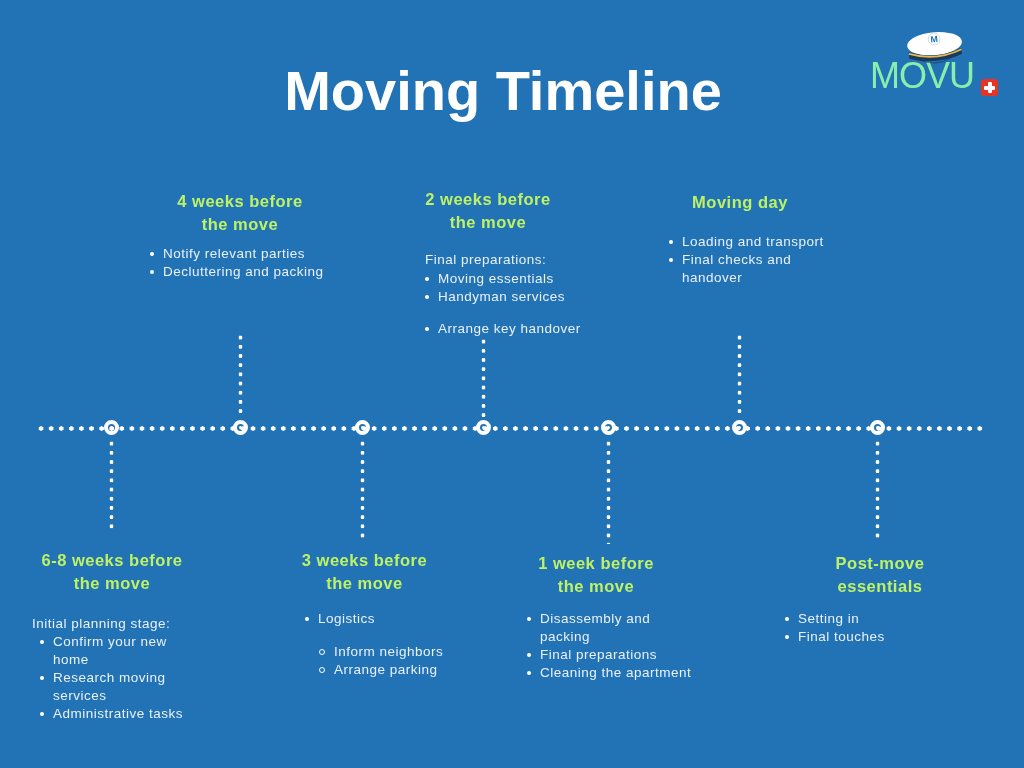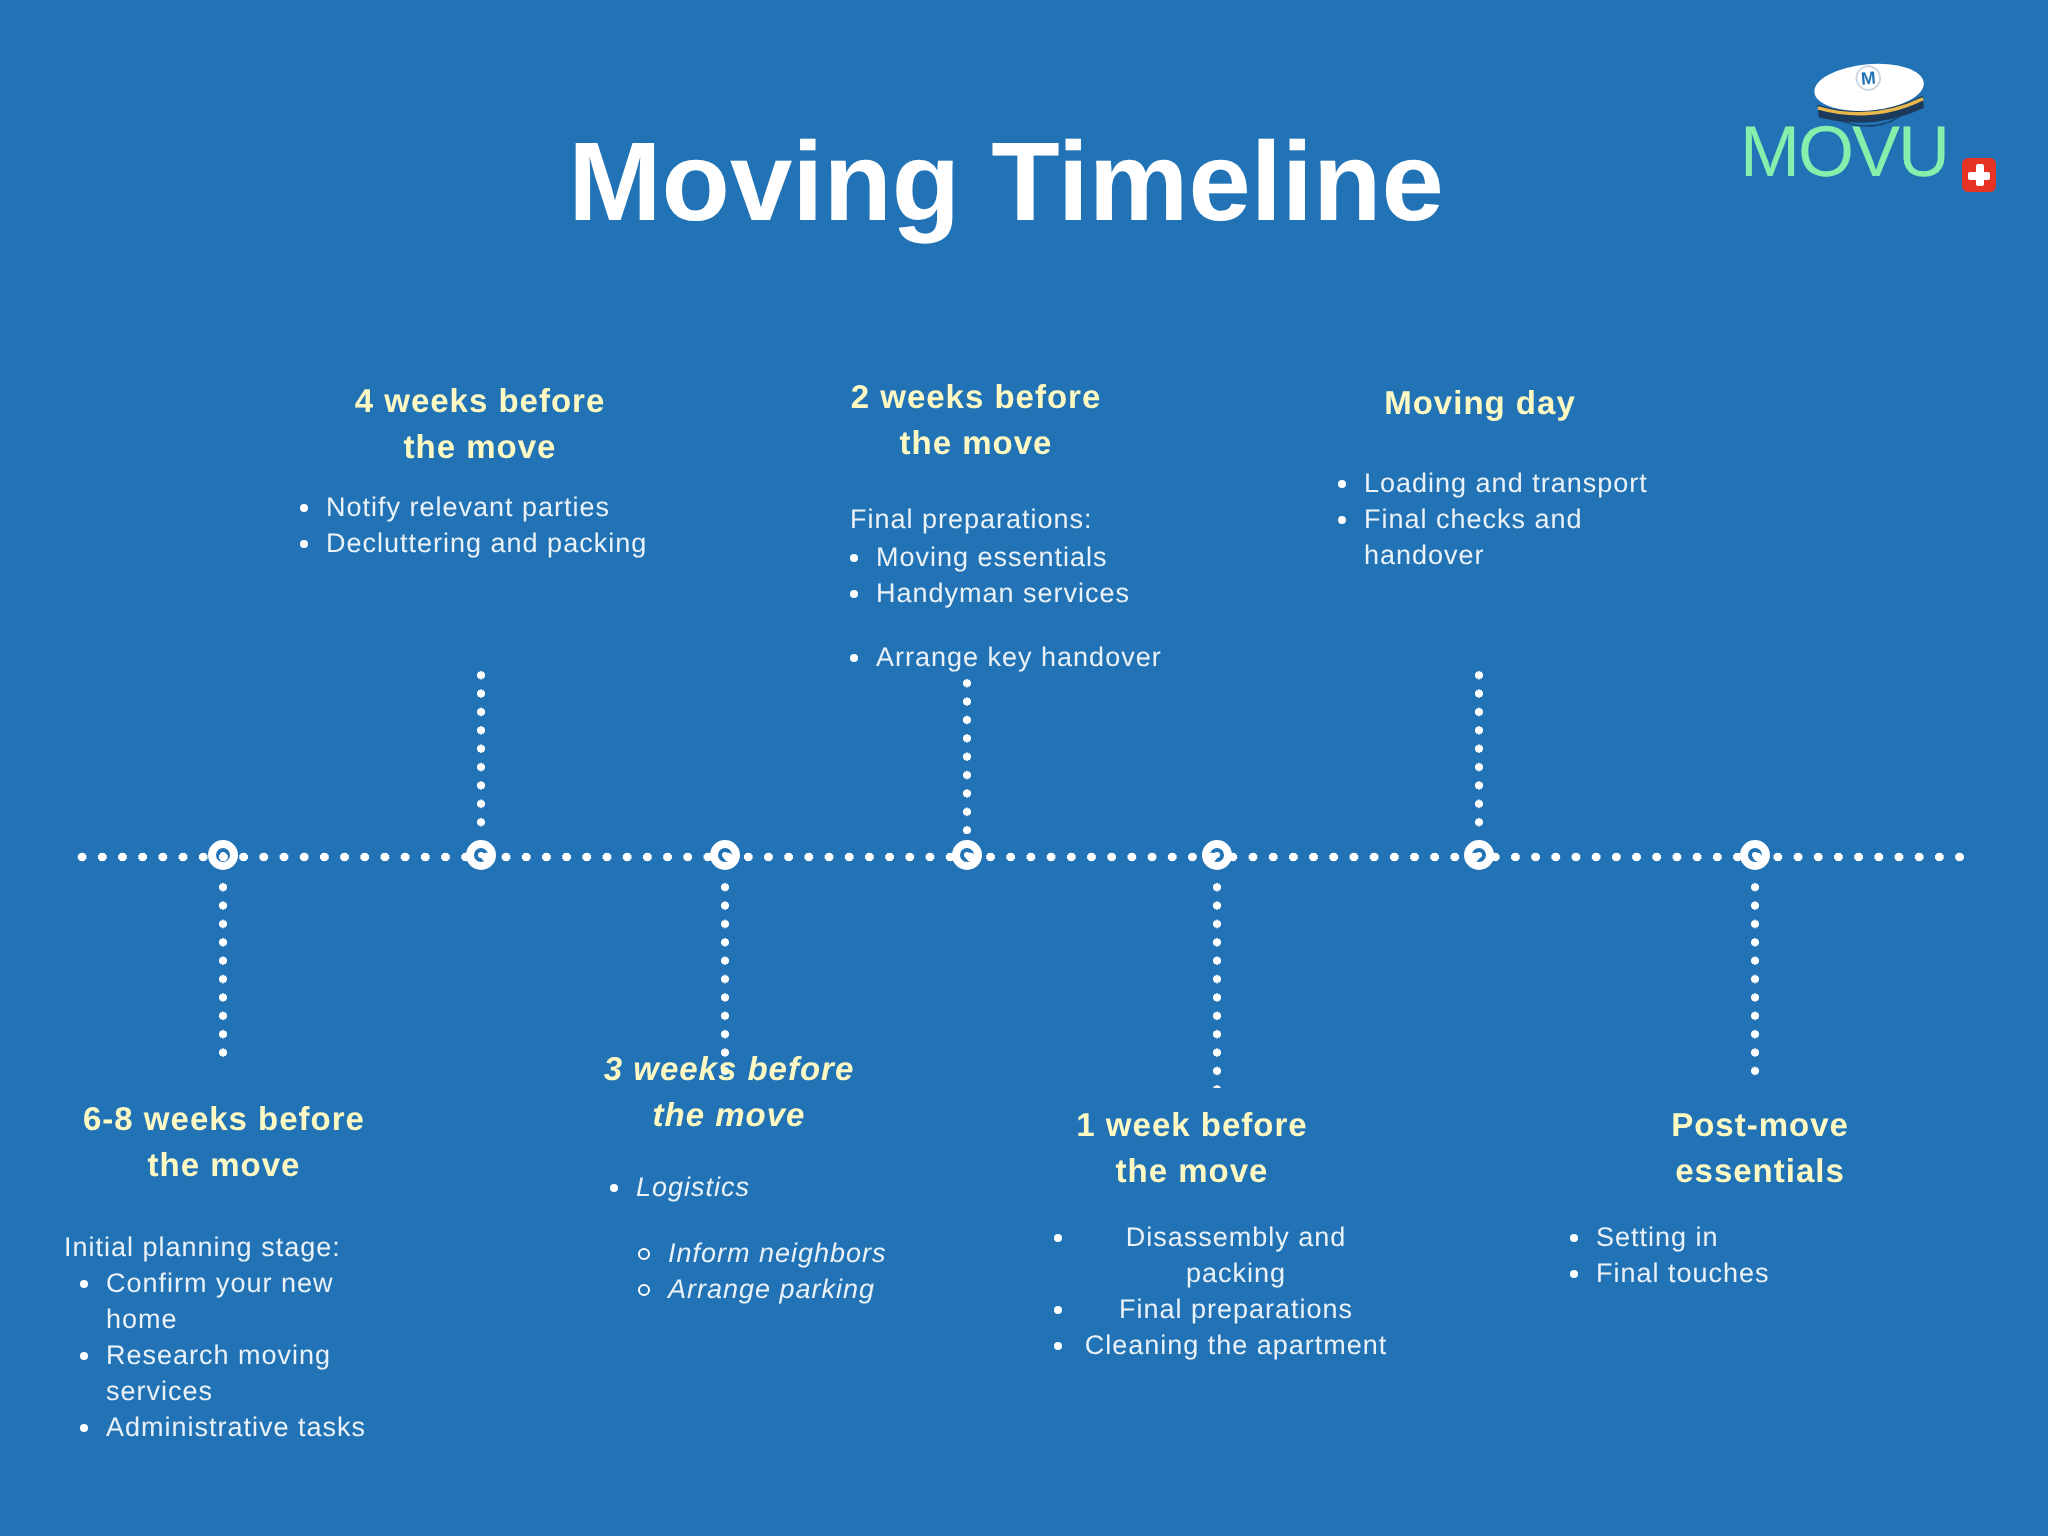--- a/index.html
+++ b/index.html
@@ -44,21 +44,21 @@
     border:4px solid #fff;border-radius:50%;background:transparent;
   }
   .node::after{
     content:"";position:absolute;left:2px;top:2px;width:3px;height:3px;
     border-radius:50%;background:#fff;
   }
   
   .ms{position:absolute;}
   .ms .hl{
     font-size:16.5px;font-weight:bold;line-height:23px;text-align:center;
-    letter-spacing:.5px;color:#fef9c3;
+    letter-spacing:.5px;color:#bef264;
   }
   .ms .lead{font-size:13.5px;line-height:18px;letter-spacing:.5px;color:#EAF1F7;}
   .ms ul{
     list-style:none;margin:0;padding:0;font-size:13.5px;line-height:18px;
     letter-spacing:.5px;color:#EAF1F7;
   }
   .ms li{position:relative;padding-left:15px;}
   .ms li::before{
     content:"";position:absolute;left:2px;top:7.2px;width:4px;height:4px;
     border-radius:50%;background:#fff;
@@ -67,27 +67,27 @@
   .ms ul.sub li::before{
     background:transparent;border:1.3px solid #fff;width:4px;height:4px;
     top:6.4px;left:0;
   }
   
   #ms-68{left:22px;top:549px;width:180px;}
   #ms-68 .lead{margin-left:10px;margin-top:20px;}
   #ms-68 ul{margin-left:16px;}
   #ms-4{left:125px;top:190px;width:230px;}
   #ms-4 ul{margin-left:23px;margin-top:9px;}
-  #ms-3{left:267px;top:524px;width:195px;font-style:italic;}
+  #ms-3{left:267px;top:549px;width:195px;}
   #ms-3 > ul{margin-left:36px;margin-top:15px;}
   #ms-2{left:378px;top:188px;width:220px;}
   #ms-2 .lead{margin-left:47px;margin-top:17px;}
   #ms-2 ul{margin-left:45px;margin-top:1px;}
   #ms-1{left:496px;top:552px;width:200px;}
-  #ms-1 ul{margin-left:29px;margin-top:12px;text-align:center;}
+  #ms-1 ul{margin-left:29px;margin-top:12px;}
   #ms-md{left:640px;top:191px;width:200px;}
   #ms-md ul{margin-left:27px;margin-top:19px;}
   #ms-pm{left:780px;top:552px;width:200px;}
   #ms-pm ul{margin-left:3px;margin-top:12px;}
 </style>
 </head>
 <body>
 
 <div class="slide">
 

